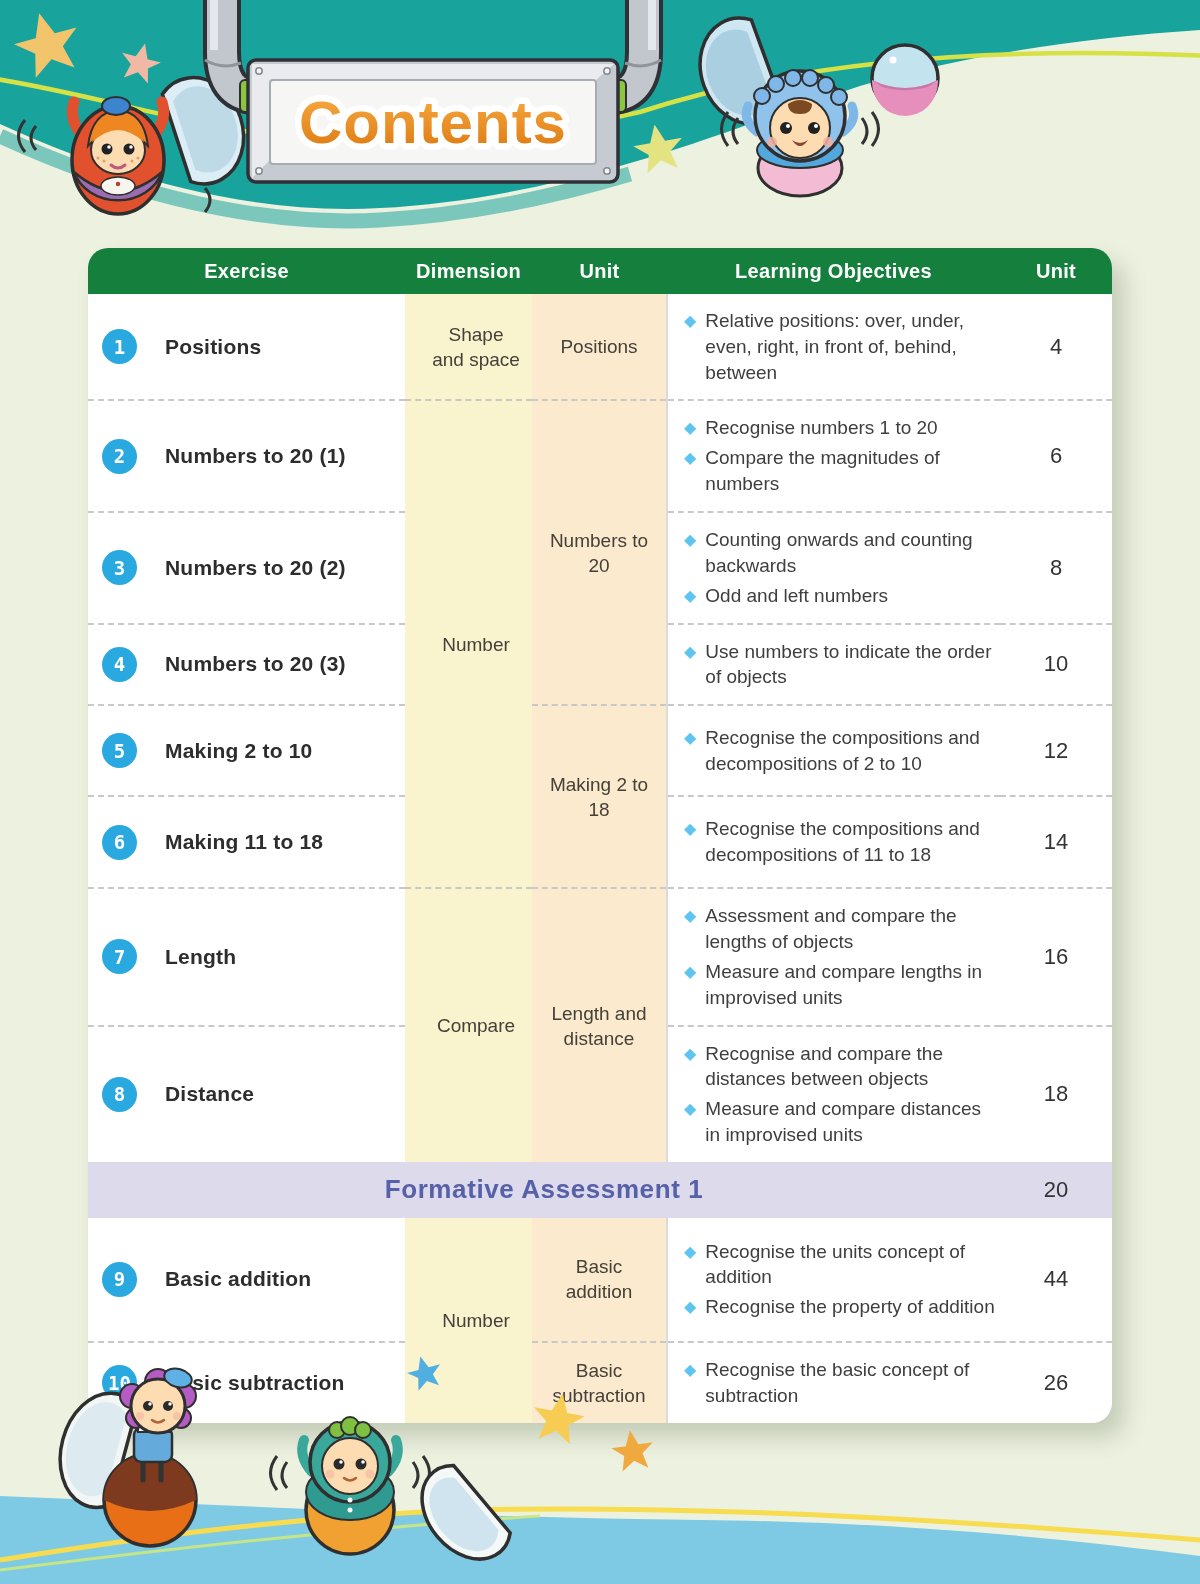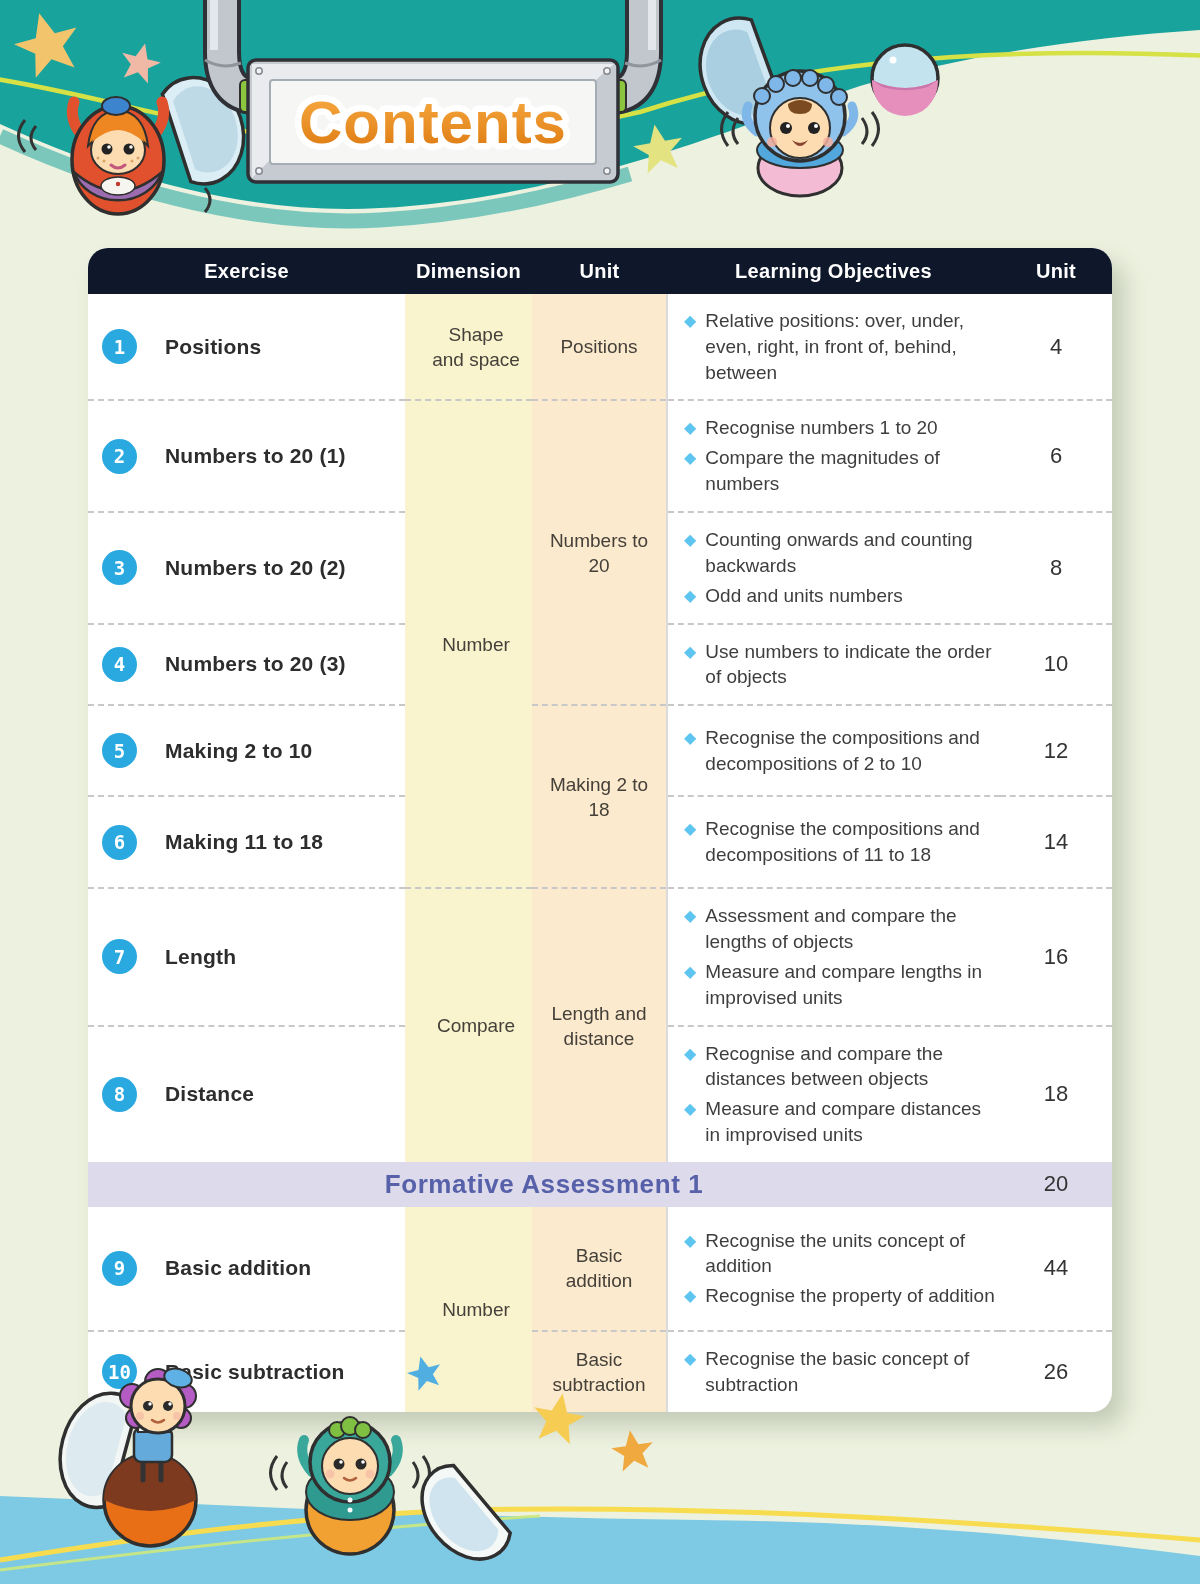--- a/index.html
+++ b/index.html
@@ -18,21 +18,21 @@
   .toc-card{
     position:absolute;left:88px;top:248px;width:1024px;
     background:#FFFFFF;border-radius:20px;overflow:hidden;
     box-shadow:12px 14px 22px rgba(108,128,104,.32);
   }
   table.toc{border-collapse:collapse;table-layout:fixed;width:1024px;}
   col.w-ex{width:317px;} col.w-dim{width:127px;} col.w-unit{width:135px;}
   col.w-obj{width:333px;} col.w-page{width:112px;}
 
   th{
-    background:#0f172a;color:#FFFFFF;font-size:20px;font-weight:700;
+    background:#15803d;color:#FFFFFF;font-size:20px;font-weight:700;
     height:44px;letter-spacing:.3px;
   }
   td{vertical-align:middle;border-top:2px dashed #C8C8C8;}
   tr.no-top td{border-top:none;}
 
   .ex-wrap{display:flex;align-items:center;gap:28px;padding-left:13px;}
   .badge{
     width:35px;height:35px;border-radius:50%;background:#29A9E0;color:#fff;
     display:inline-flex;align-items:center;justify-content:center;
     font:700 19px "DejaVu Sans Mono",monospace;flex:0 0 35px;
@@ -241,21 +241,21 @@
           <span class="ex-label">Numbers to 20 (2)</span>
         </div>
       </td>
       <td class="c-obj">
         <div class="obj-item">
               <span class="diamond">◆</span>
               <span>Counting onwards and counting backwards</span>
             </div>
         <div class="obj-item">
               <span class="diamond">◆</span>
-              <span>Odd and units numbers</span>
+              <span>Odd and left numbers</span>
             </div>
       </td>
       <td class="c-page">8</td>
     </tr>
 
     <tr style="height:77px">
       <td>
         <div class="ex-wrap">
           <span class="badge">4</span>
           <span class="ex-label">Numbers to 20 (3)</span>
@@ -338,21 +338,21 @@
               <span>Recognise and compare the distances between objects</span>
             </div>
         <div class="obj-item">
               <span class="diamond">◆</span>
               <span>Measure and compare distances in improvised units</span>
             </div>
       </td>
       <td class="c-page">18</td>
     </tr>
 
-    <tr class="fa-row" style="height:45px">
+    <tr class="fa-row" style="height:56px">
       <td colspan="4" class="fa-label">Formative Assessment 1</td>
       <td class="c-page">20</td>
     </tr>
 
     <tr class="no-top" style="height:124px">
       <td>
         <div class="ex-wrap">
           <span class="badge">9</span>
           <span class="ex-label">Basic addition</span>
         </div>

